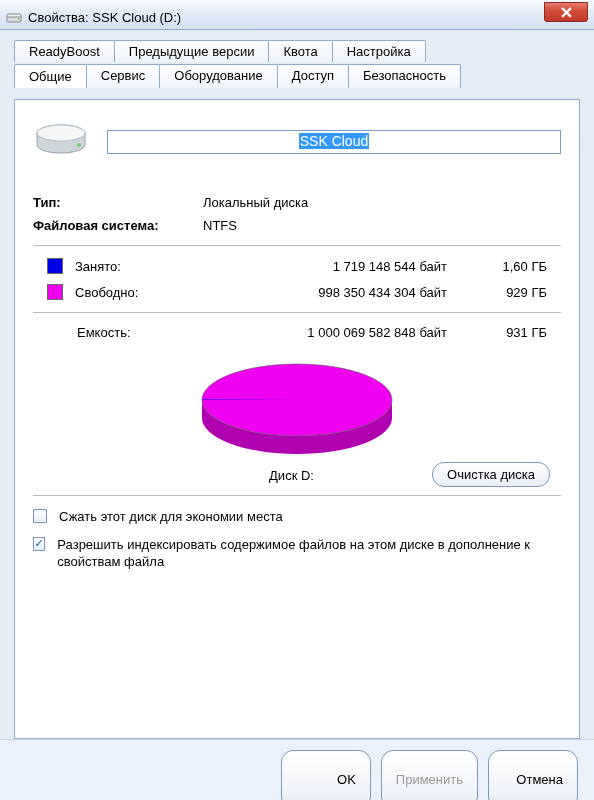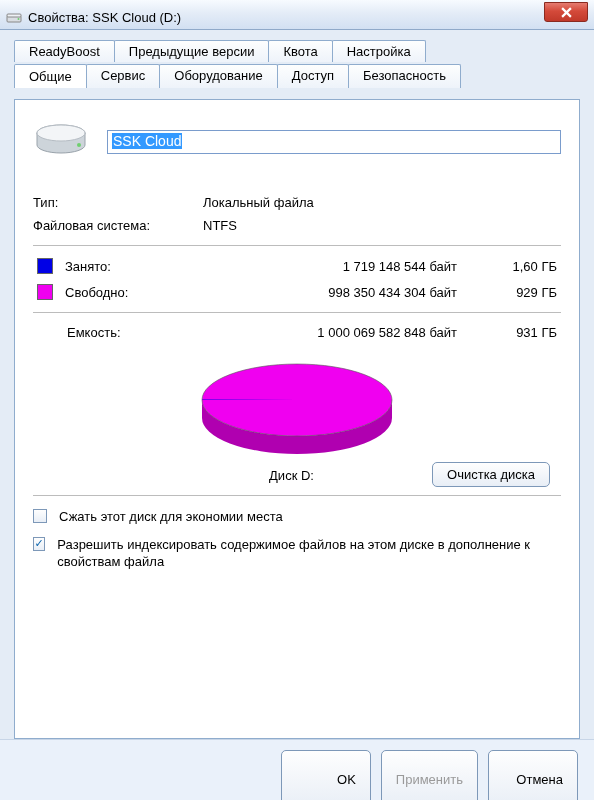--- a/index.html
+++ b/index.html
@@ -76,33 +76,34 @@
     display: flex; align-items: center; gap: 18px;
     margin-bottom: 30px;
   }
   .big-drive-icon svg { width: 56px; height: 44px; }
   .name-input {
     flex: 1;
     border: 1px solid #7a9ccc;
     height: 24px;
     padding: 2px 4px;
     font-size: 14px;
+    text-align: center;
   }
   .name-input .sel {
     background: #3399ff; color: #fff;
     padding: 0 1px;
   }
   .kv { display: flex; margin: 8px 0; }
-  .kv .k { width: 170px; }
+  .kv .k { width: 170px; font-weight: bold; }
   hr.sep {
     border: none; border-top: 1px solid #bcbcbc;
     margin: 12px 0;
   }
   .space-row {
-    display: flex; align-items: center; margin: 10px 4px;
+    display: flex; align-items: center; margin: 10px 14px;
   }
   .swatch {
     width: 16px; height: 16px; margin-right: 12px;
     border: 1px solid #666;
   }
   .swatch.used { background: #0000e6; }
   .swatch.free { background: #f000f0; }
   .space-row .label { width: 120px; }
   .space-row .bytes { flex: 1; text-align: right; padding-right: 30px; }
   .space-row .gb { width: 70px; text-align: right; }
@@ -114,21 +115,21 @@
   .disk-label-row {
     display: flex; align-items: center; justify-content: center;
     position: relative; margin: 4px 11px 12px 0;
   }
   .cleanup-btn {
     position: absolute; right: 0; top: -6px;
   }
   button.win {
     background: linear-gradient(to bottom, #fefefe, #e8eef6);
     border: 1px solid #7d98b8;
-    border-radius: 5px;
+    border-radius: 12px;
     padding: 4px 14px;
     font-size: 13px;
     font-family: inherit;
   }
   button.win:disabled { color: #9a9a9a; }
   .checkbox-row {
     display: flex; align-items: flex-start; gap: 12px;
     margin: 10px 0;
     line-height: 1.35;
   }
@@ -195,21 +196,21 @@
           <circle cx="46" cy="27" r="2" fill="#6fcf6f"></circle>
         </svg>
       </span>
       <div class="name-input">
         <span class="sel">SSK Cloud</span>
       </div>
     </div>
 
     <div class="kv">
       <span class="k">Тип:</span>
-      <span>Локальный файла</span>
+      <span>Локальный диска</span>
     </div>
     <div class="kv">
       <span class="k">Файловая система:</span>
       <span>NTFS</span>
     </div>
 
     <hr class="sep">
 
     <div class="space-row">
       <span class="swatch used"></span>

